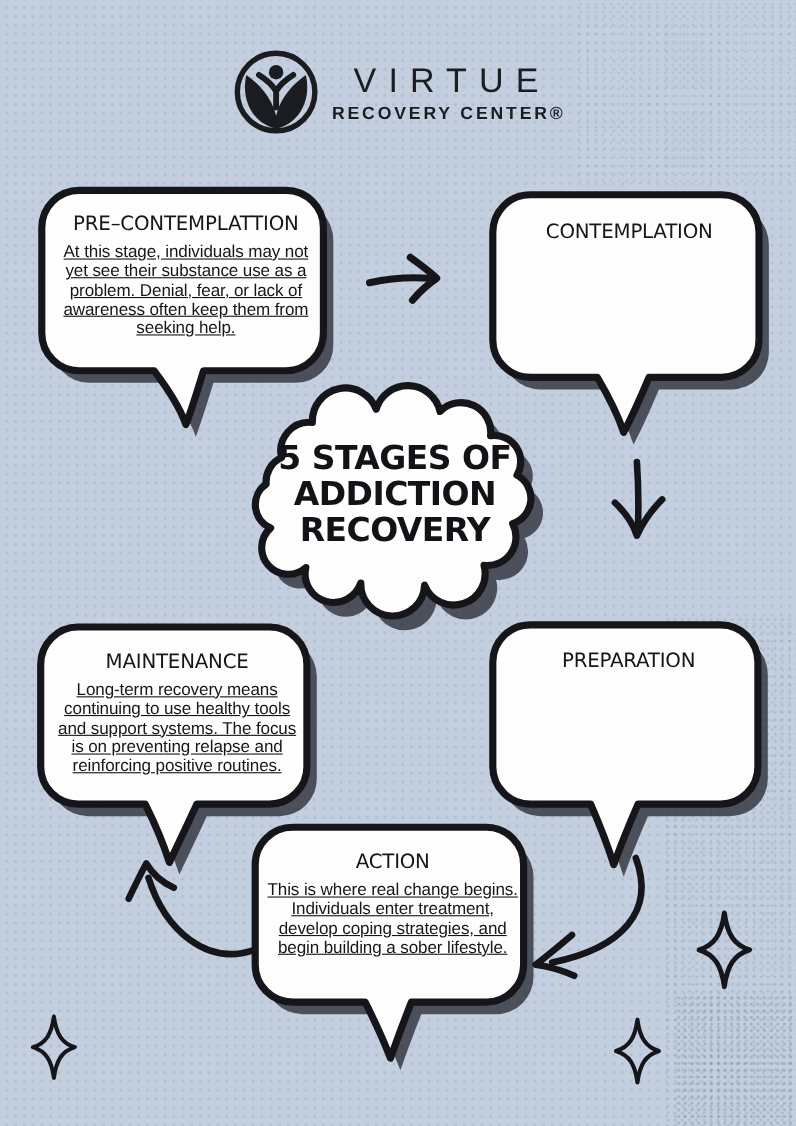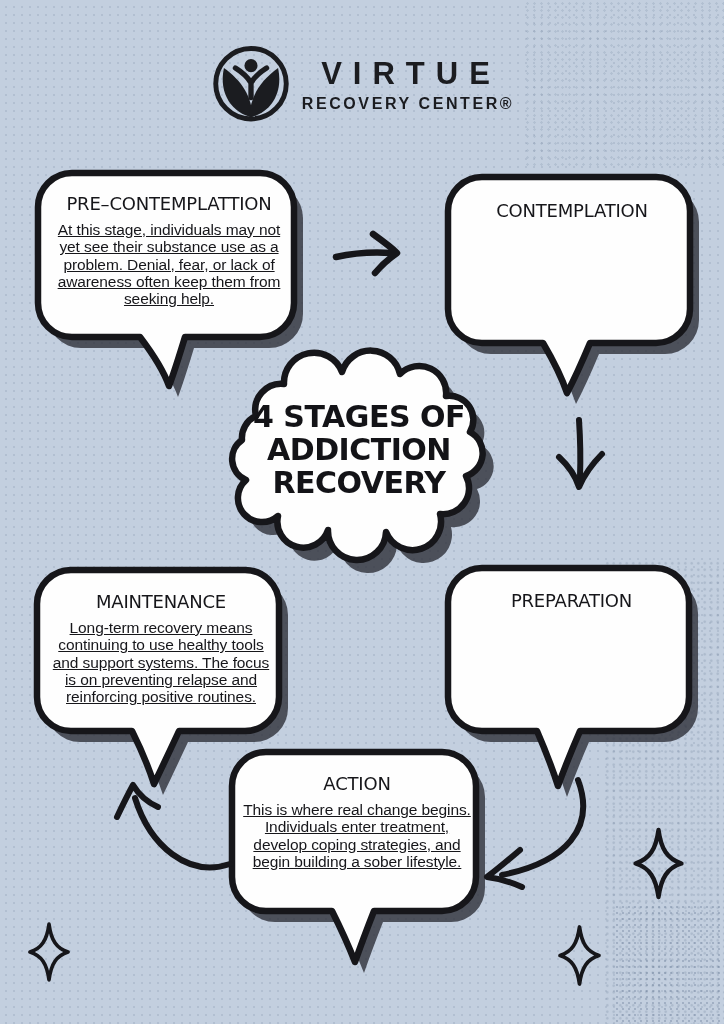--- a/index.html
+++ b/index.html
@@ -20,21 +20,21 @@
   .dots-base{inset:0;opacity:.42;background-position:2px 3px;}
   .dots-right{right:0;top:560px;width:120px;bottom:0;opacity:.55;background-size:6.5px 6.5px;}
   .dots-topright{right:0;top:0;width:200px;height:170px;opacity:.4;background-size:7px 7px;}
   .dots-corner{right:0;bottom:0;width:110px;height:120px;opacity:.8;background-size:6px 6px;}
 
   
   #logo{position:absolute;left:0;top:42px;width:724px;display:flex;justify-content:center;align-items:center;gap:10px;}
   #logo svg{display:block;}
   .logo-text{display:flex;flex-direction:column;align-items:center;}
   .logo-brand{
-    font-size:31px;letter-spacing:11px;font-weight:700;color:#1b1c20;
+    font-size:31px;letter-spacing:11px;font-weight:400;color:#1b1c20;
     font-family:"Liberation Sans",sans-serif;line-height:1;margin-left:6px;
   }
   .logo-tagline{
     font-size:16px;letter-spacing:2.6px;font-weight:700;color:#1b1c20;
     margin-top:7px;line-height:1;
   }
 
   
   .bubble{position:absolute;}
   .bubble svg{position:absolute;left:-3px;top:-3px;overflow:visible;}
@@ -113,21 +113,21 @@
       <div class="bubble-title">CONTEMPLATION</div>
     </div>
   </div>
 
   <div id="cloud">
     <svg width="300" height="220">
       <path class="bubble-shadow" transform="translate(11,13)" d="M38,58 A26,26 0 0 1 66,26 A30,30 0 0 1 124,14 A30,30 0 0 1 182,16 A27,27 0 0 1 228,38 A24,24 0 0 1 252,74 A24,24 0 0 1 248,118 A26,26 0 0 1 222,156 A28.5,28.5 0 0 1 168,174 A29,29 0 0 1 110,172 A26,26 0 0 1 60,158 A24,24 0 0 1 28,122 A23,23 0 0 1 24,82 A24,24 0 0 1 38,58 Z"></path>
       <path class="bubble-face" stroke-width="7" d="M38,58 A26,26 0 0 1 66,26 A30,30 0 0 1 124,14 A30,30 0 0 1 182,16 A27,27 0 0 1 228,38 A24,24 0 0 1 252,74 A24,24 0 0 1 248,118 A26,26 0 0 1 222,156 A28.5,28.5 0 0 1 168,174 A29,29 0 0 1 110,172 A26,26 0 0 1 60,158 A24,24 0 0 1 28,122 A23,23 0 0 1 24,82 A24,24 0 0 1 38,58 Z"></path>
     </svg>
     <div class="cloud-text">
-      <div>4 STAGES OF</div>
+      <div>5 STAGES OF</div>
       <div>ADDICTION</div>
       <div>RECOVERY</div>
     </div>
   </div>
 
   <svg class="decor" style="left:552px;top:415px;" width="56" height="86">
     <path class="stroke" stroke-width="6" d="M27,5 Q29,35 28,62"></path>
     <path class="stroke" stroke-width="6" d="M7,42 Q22,56 27,72 Q35,54 50,39"></path>
   </svg>
 

